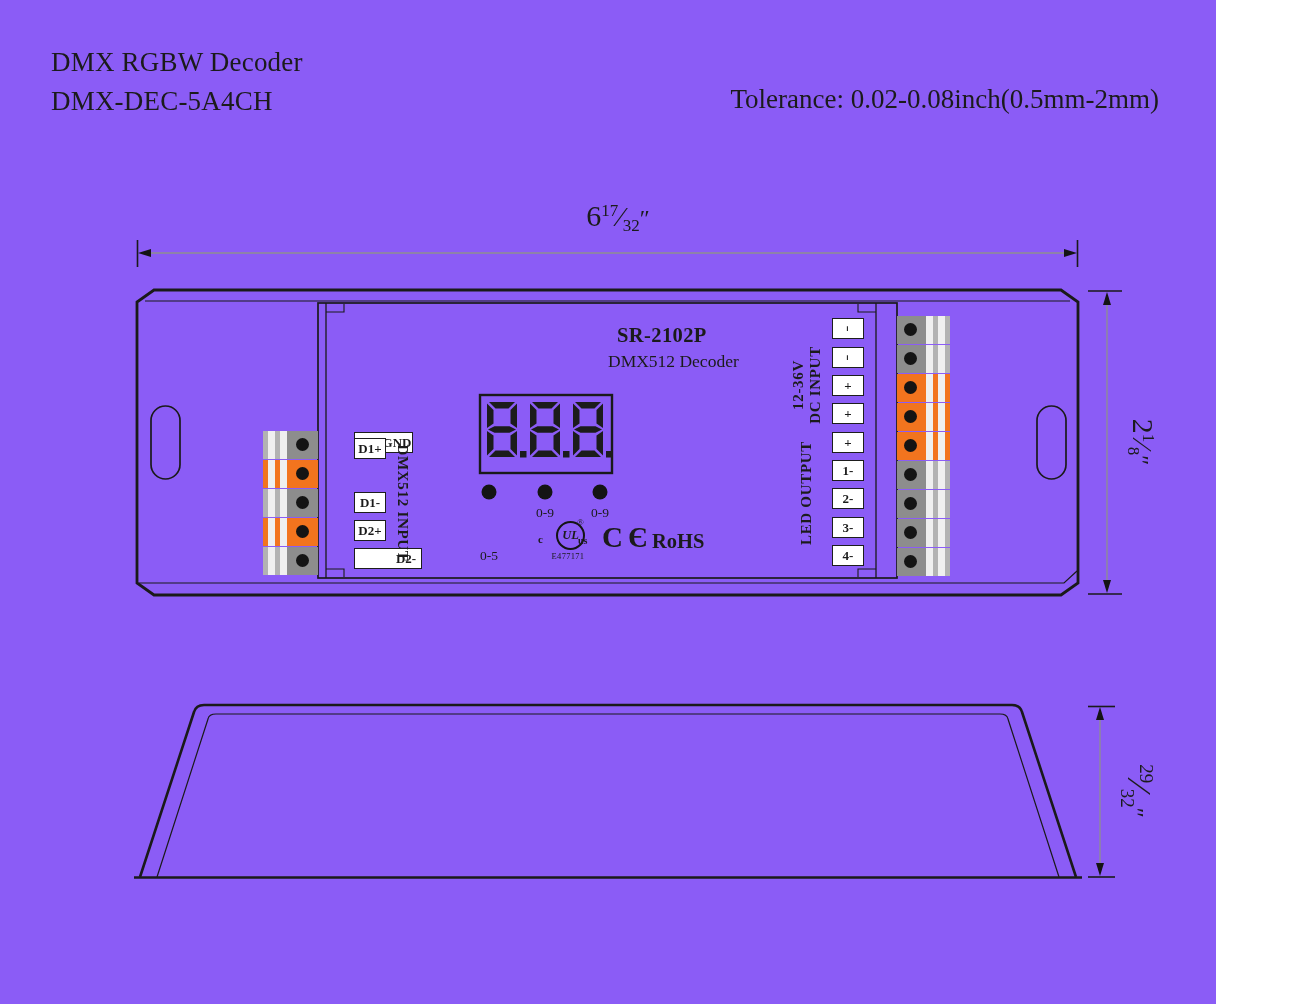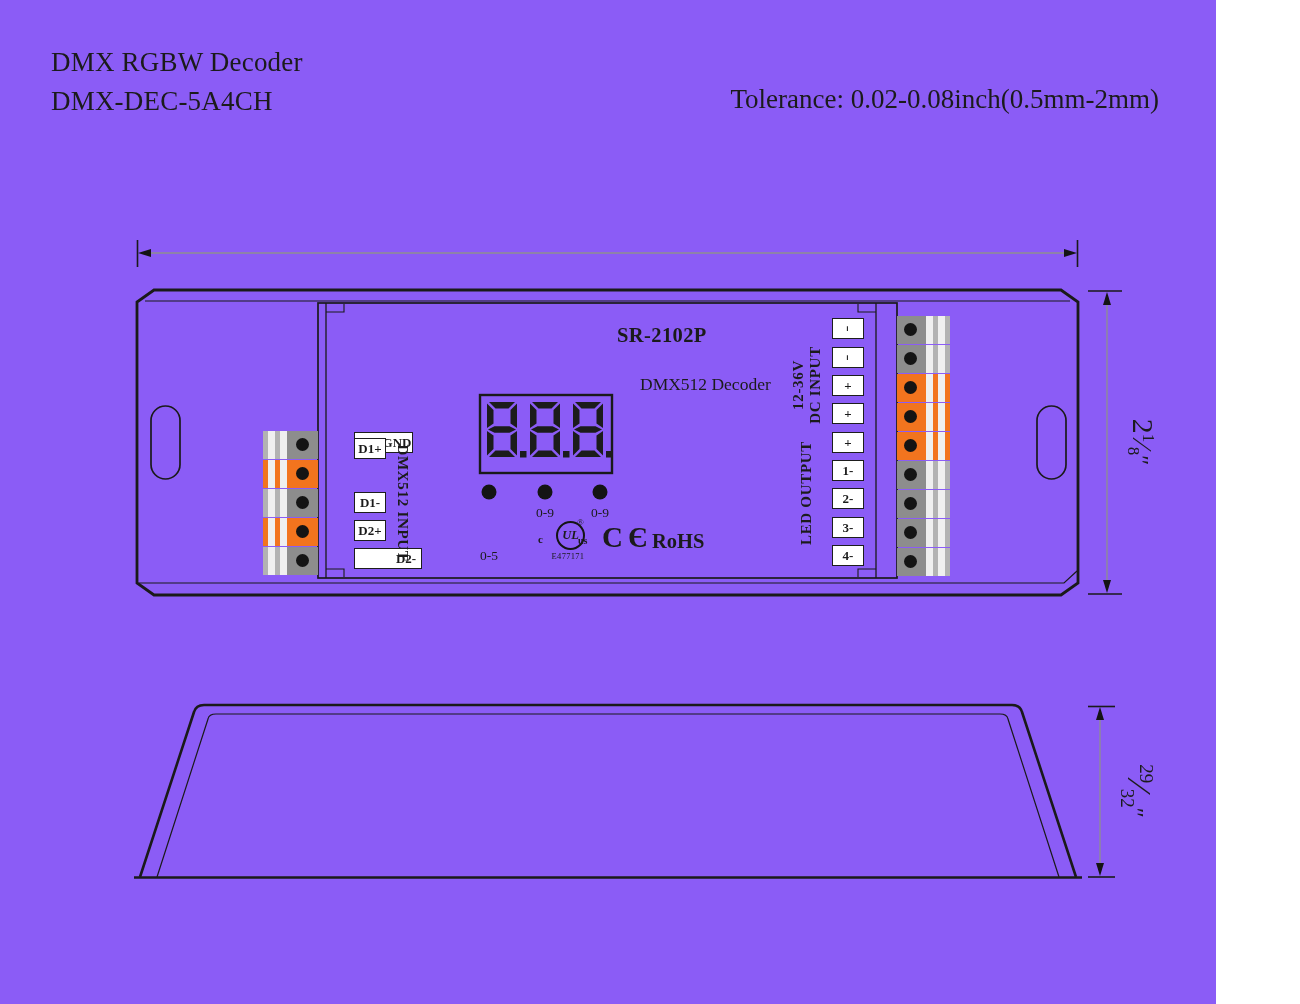--- a/index.html
+++ b/index.html
@@ -130,31 +130,34 @@
       <line class="dimln" stroke-width="1.3" x1="1100" y1="719" x2="1100" y2="864"></line>
       <polygon fill="#141414" points="1100,707 1096,720 1104,720"></polygon>
       <polygon fill="#141414" points="1100,876 1096,863 1104,863"></polygon>
     </g>
   </svg>
 
   <div class="abs title-line" style="left:51px;top:47px;">DMX RGBW Decoder</div>
   <div class="abs title-line" style="left:51px;top:86px;">DMX-DEC-5A4CH</div>
   <div class="abs tolerance" style="right:57px;top:84px;">Tolerance: 0.02-0.08inch(0.5mm-2mm)</div>
 
+  <div class="abs dim-label" style="left:518px;top:199px;width:200px;text-align:center;">
+    <span>6</span><span class="fr-sup">17</span><span class="fslash">⁄</span><span class="fr-sub">32</span><span class="unit">″</span>
+  </div>
 
   <div class="abs dim-label rot90" style="left:1097px;top:424px;width:90px;height:36px;">
     <span>2</span><span class="fr-sup">1</span><span class="fslash">⁄</span><span class="fr-sub">8</span><span class="unit">″</span>
   </div>
 
   <div class="abs dim-label big-frac rot90" style="left:1093px;top:771px;width:90px;height:40px;">
     <span></span><span class="fr-sup">29</span><span class="fslash">⁄</span><span class="fr-sub">32</span><span class="unit">″</span>
   </div>
 
   <div class="abs model" style="left:617px;top:324px;">SR-2102P</div>
-  <div class="abs subtitle" style="left:640px;top:351px;margin-top:23px;">DMX512 Decoder</div>
+  <div class="abs subtitle" style="left:608px;top:351px;">DMX512 Decoder</div>
 
   <div class="abs btn-label" style="left:469px;top:505px;margin-top:43px;">0-5</div>
   <div class="abs btn-label" style="left:525px;top:505px;">0-9</div>
   <div class="abs btn-label" style="left:580px;top:505px;">0-9</div>
 
   <div class="ul-mark" style="left:539px;top:520px;">
     <span class="ul-c">c</span>
     <span class="ul-circle"><span class="ul-letters">UL</span></span>
     <span class="ul-reg">®</span>
     <span class="ul-us">us</span>

